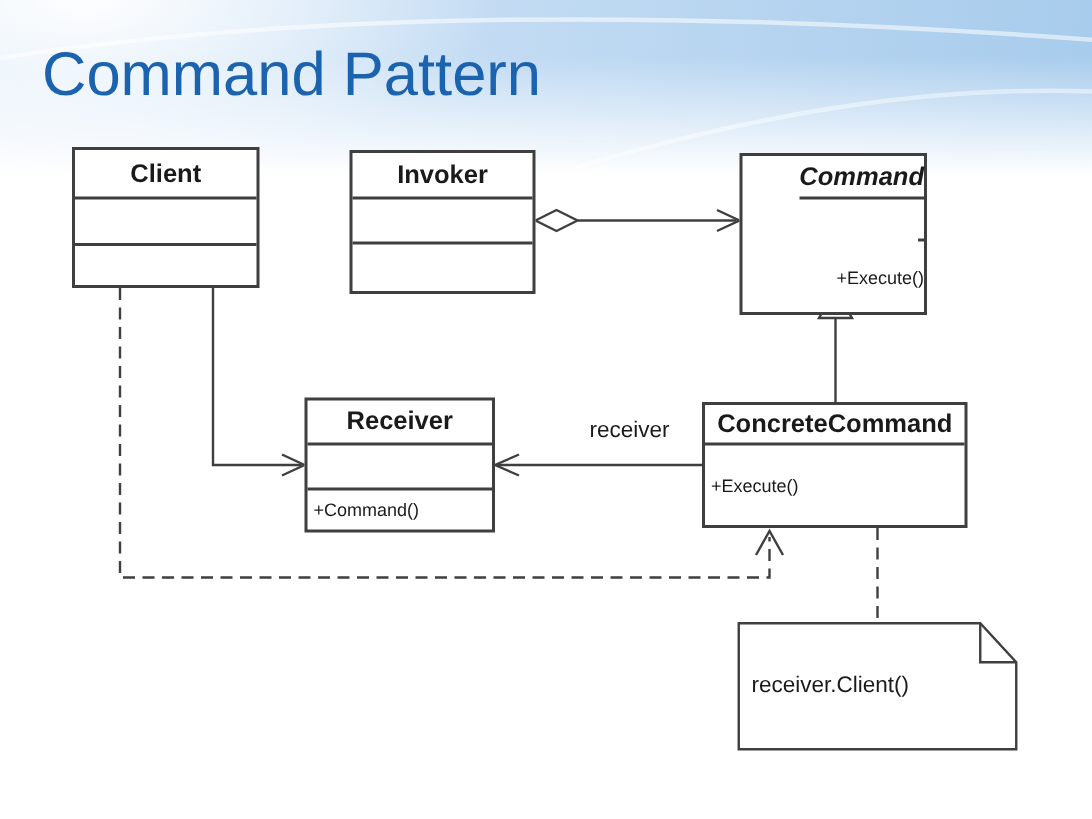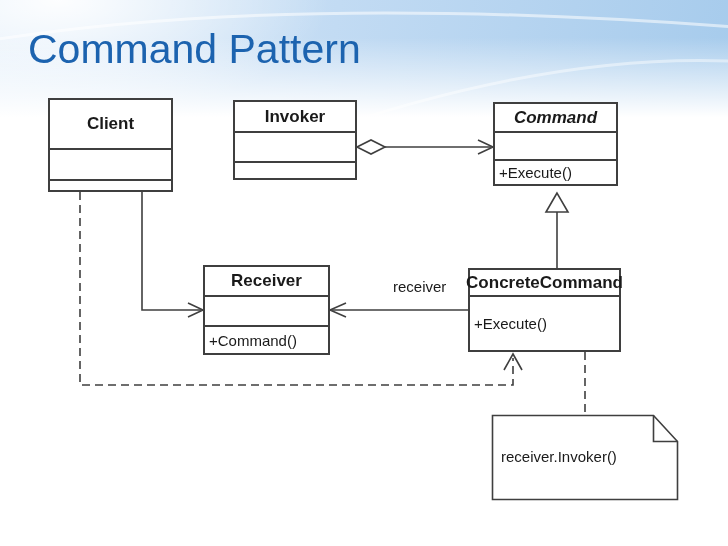--- a/index.html
+++ b/index.html
@@ -52,21 +52,21 @@
     font-size: 17px;
     display: flex;
     align-items: center;
     justify-content: center;
     flex: none;
   }
   .uml-title.italic { font-style: italic; }
   .uml-compartment {
     box-sizing: border-box;
     border-bottom: 2px solid #3f3f3f;
-    font-size: 15px;
+    font-size: 12px;
     display: flex;
     align-items: center;
     padding-left: 4px;
     flex: none;
     white-space: nowrap;
     overflow: hidden;
   }
   .uml-compartment.last { border-bottom: none; flex: 1; }
 
   .edge-label {
@@ -131,46 +131,46 @@
         <line x1="585" y1="352" x2="585" y2="416" stroke-dasharray="8 5"></line>
       </g>
 
       <g stroke="#3f3f3f" stroke-width="1.6">
         <path d="M 492.5 415.5 L 653.5 415.5 L 677.5 441.5 L 677.5 499.5 L 492.5 499.5 Z" fill="#ffffff"></path>
         <path d="M 653.5 415.5 L 653.5 441.5 L 677.5 441.5" fill="none"></path>
       </g>
     </svg>
 
     <div class="uml-class" style="left:48px; top:98px; width:125px; height:94px;">
-      <div class="uml-title" style="height:50px;">Client</div>
+      <div class="uml-title" style="height:33px;">Client</div>
       <div class="uml-compartment" style="height:31px;"></div>
       <div class="uml-compartment last"></div>
     </div>
 
-    <div class="uml-class" style="left:233px; top:100px; width:124px; height:80px;">
+    <div class="uml-class" style="left:233px; top:100px; width:124px; height:96px;">
       <div class="uml-title" style="height:31px;">Invoker</div>
       <div class="uml-compartment" style="height:30px;"></div>
       <div class="uml-compartment last"></div>
     </div>
 
-    <div class="uml-class" style="left:493px; top:102px; width:125px; height:84px;">
+    <div class="uml-class" style="left:493px; top:102px; width:125px; height:108px;align-items:flex-end;">
       <div class="uml-title italic" style="height:29px;">Command</div>
       <div class="uml-compartment" style="height:28px;"></div>
       <div class="uml-compartment last">+Execute()</div>
     </div>
 
     <div class="uml-class" style="left:203px; top:265px; width:127px; height:90px;">
       <div class="uml-title" style="height:30px;">Receiver</div>
       <div class="uml-compartment" style="height:30px;"></div>
       <div class="uml-compartment last">+Command()</div>
     </div>
 
-    <div class="uml-class" style="left:468px; top:268px; width:153px; height:84px;">
+    <div class="uml-class" style="left:468px; top:268px; width:177px; height:84px;">
       <div class="uml-title" style="height:27px;">ConcreteCommand</div>
       <div class="uml-compartment last">+Execute()</div>
     </div>
 
     <span class="edge-label">receiver</span>
 
-    <div class="note-text">receiver.Invoker()</div>
+    <div class="note-text">receiver.Client()</div>
 
   </div>
 </div>
 
 </body></html>

